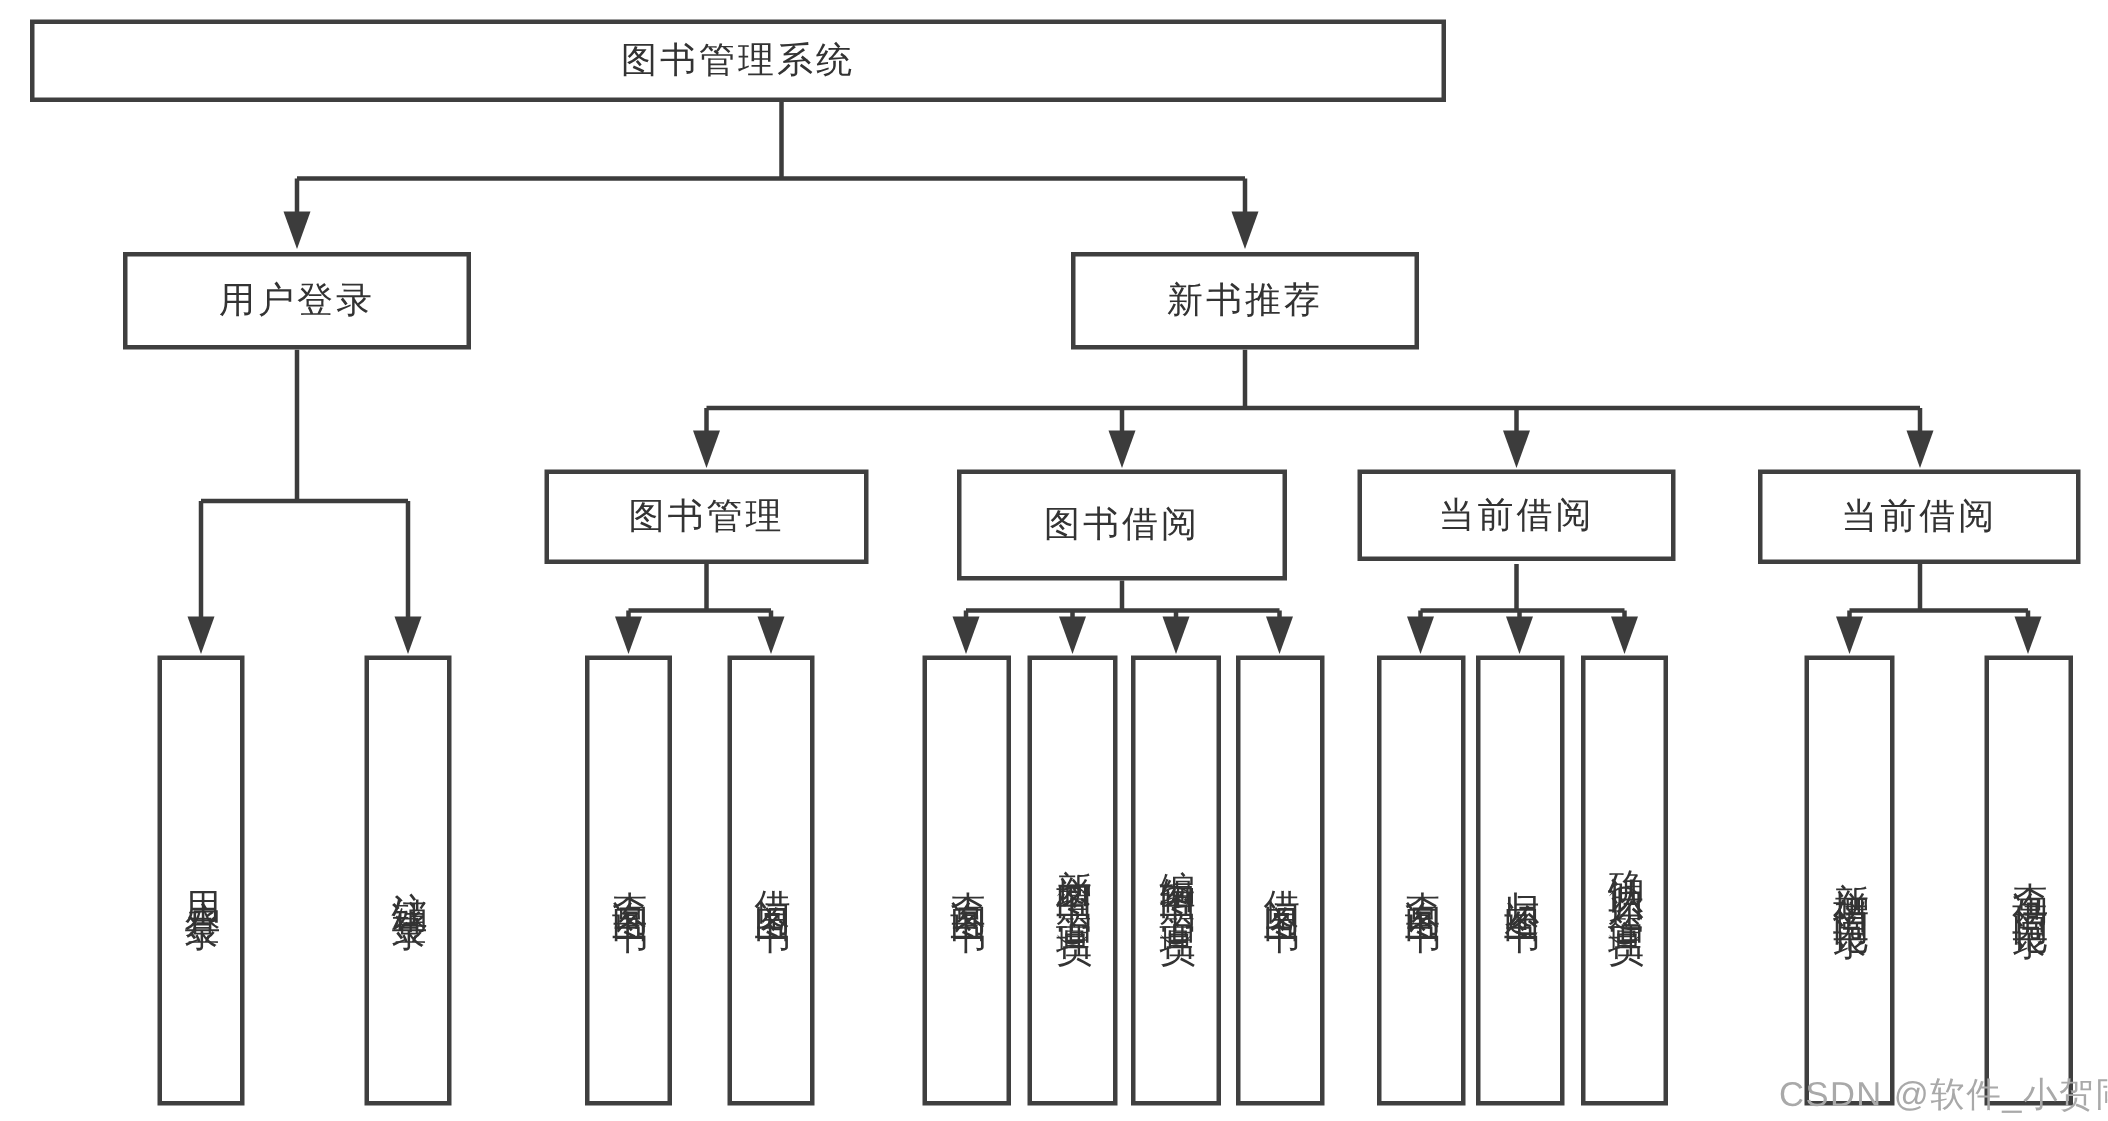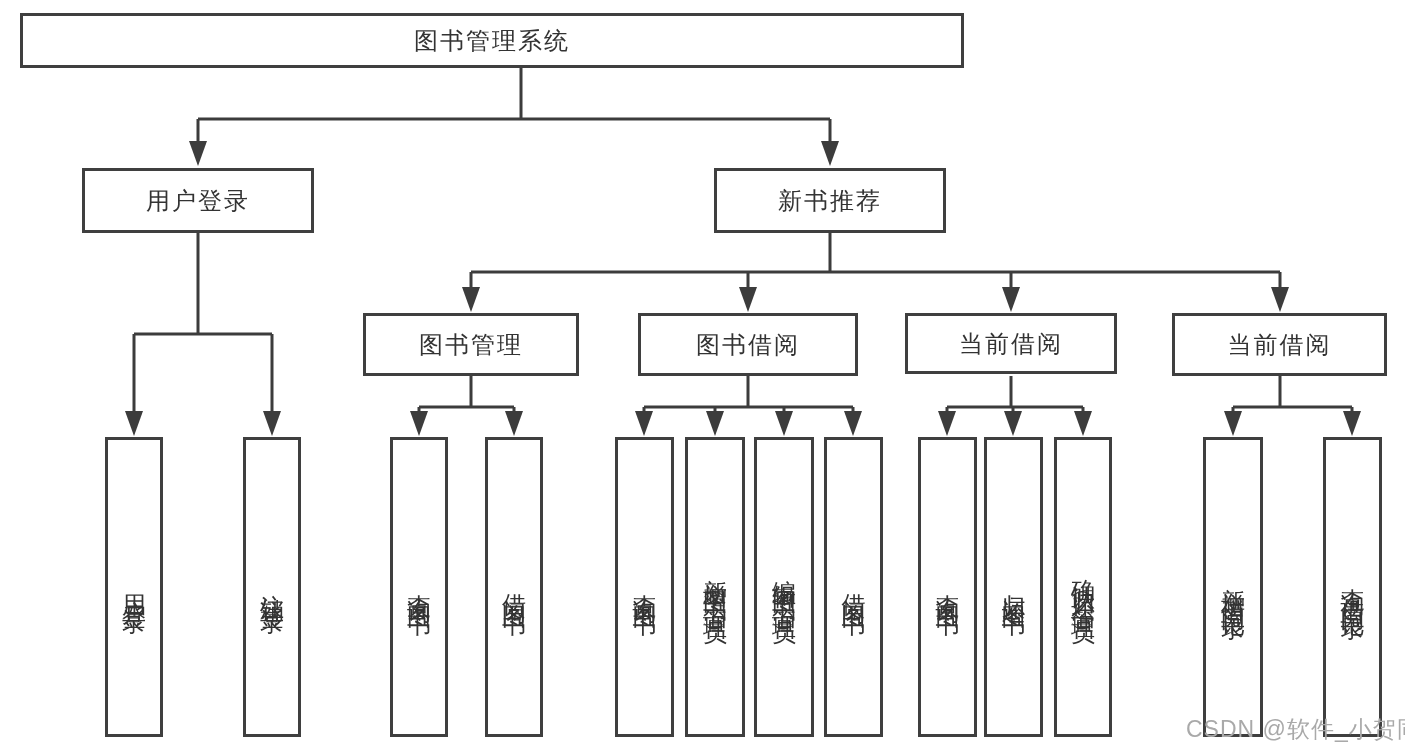--- a/index.html
+++ b/index.html
@@ -73,21 +73,21 @@
       <path class="ah" d="M1343 411 h18 L1352 436 Z"></path>
     </g>
   </svg>
 
   <div class="node h" style="left:20px;top:13px;width:944px;height:55px">图书管理系统</div>
 
   <div class="node h" style="left:82px;top:168px;width:232px;height:65px">用户登录</div>
   <div class="node h" style="left:714px;top:168px;width:232px;height:65px">新书推荐</div>
 
   <div class="node h" style="left:363px;top:313px;width:216px;height:63px">图书管理</div>
-  <div class="node h" style="left:638px;top:313px;width:220px;height:63px">图书借阅</div>
+  <div class="node h" style="left:638px;top:313px;width:220px;height:74px">图书借阅</div>
   <div class="node h" style="left:905px;top:313px;width:212px;height:61px">当前借阅</div>
   <div class="node h" style="left:1172px;top:313px;width:215px;height:63px">当前借阅</div>
 
   <div class="node v" style="left:105px;top:437px;width:58px;height:300px">用户登录</div>
   <div class="node v" style="left:243px;top:437px;width:58px;height:300px">注销登录</div>
 
   <div class="node v" style="left:390px;top:437px;width:58px;height:300px">查询图书</div>
   <div class="node v" style="left:485px;top:437px;width:58px;height:300px">借阅图书</div>
 
   <div class="node v" style="left:615px;top:437px;width:59px;height:300px">查询图书</div>

